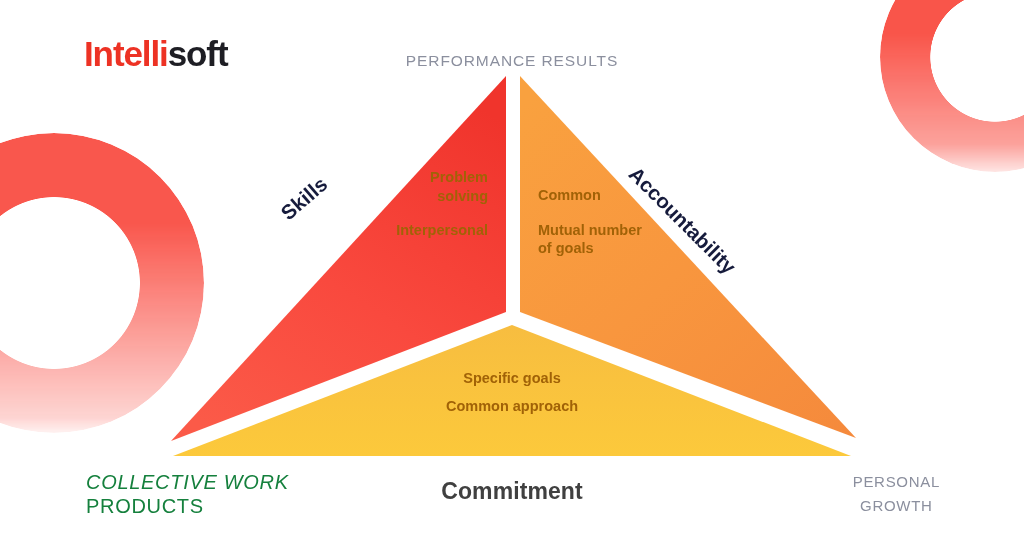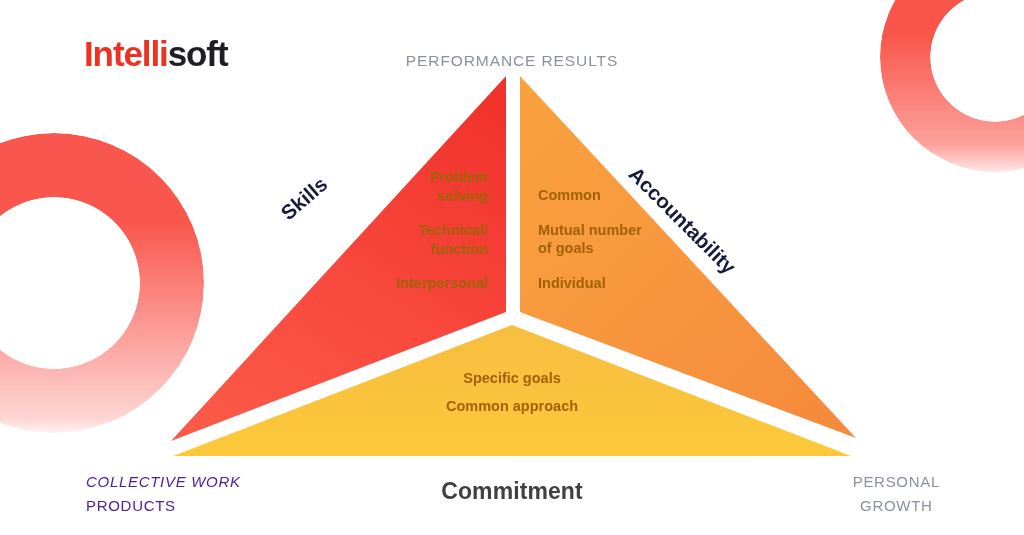--- a/index.html
+++ b/index.html
@@ -83,24 +83,24 @@
   #label-commitment {
     left: 0; top: 478px; width: 1024px;
     text-align: center;
     font-size: 23px;
     font-weight: bold;
     color: #404040;
     letter-spacing: 0.1px;
   }
   #label-collective {
     left: 86px; top: 470px;
-    font-size: 15px;
+    font-size: 20px;
     line-height: 24px;
     letter-spacing: 0.7px;
-    color: #4c1d95;
+    color: #15803d;
   }
   #label-collective .ital { font-style: italic; }
   #label-personal {
     right: 84px; top: 470px;
     text-align: center;
     font-size: 15px;
     line-height: 24px;
     letter-spacing: 0.7px;
     color: #8b8f9e;
   }
@@ -189,38 +189,31 @@
 
   <div class="ov" id="label-skills">Skills</div>
   <div class="ov" id="label-accountability">Accountability</div>
 
   <div class="panel-items" id="items-skills">
     <div class="item">
       <div>Problem</div>
       <div>solving</div>
     </div>
     <div class="item">
-      <div>Technical/</div>
-      <div>function</div>
-    </div>
-    <div class="item">
       <div>Interpersonal</div>
     </div>
   </div>
 
   <div class="panel-items" id="items-accountability">
     <div class="item">
       <div>Common</div>
     </div>
     <div class="item">
       <div>Mutual number</div>
       <div>of goals</div>
-    </div>
-    <div class="item">
-      <div>Individual</div>
     </div>
   </div>
 
   <div class="panel-items" id="items-commitment">
     <div class="item">Specific goals</div>
     <div class="item">Common approach</div>
   </div>
 
   <div class="ov" id="label-commitment">Commitment</div>
 

